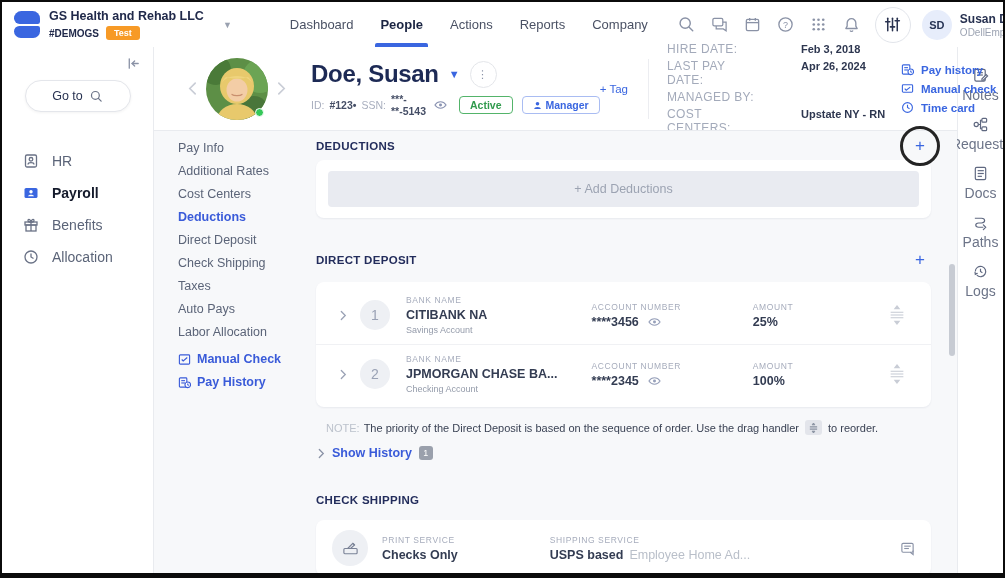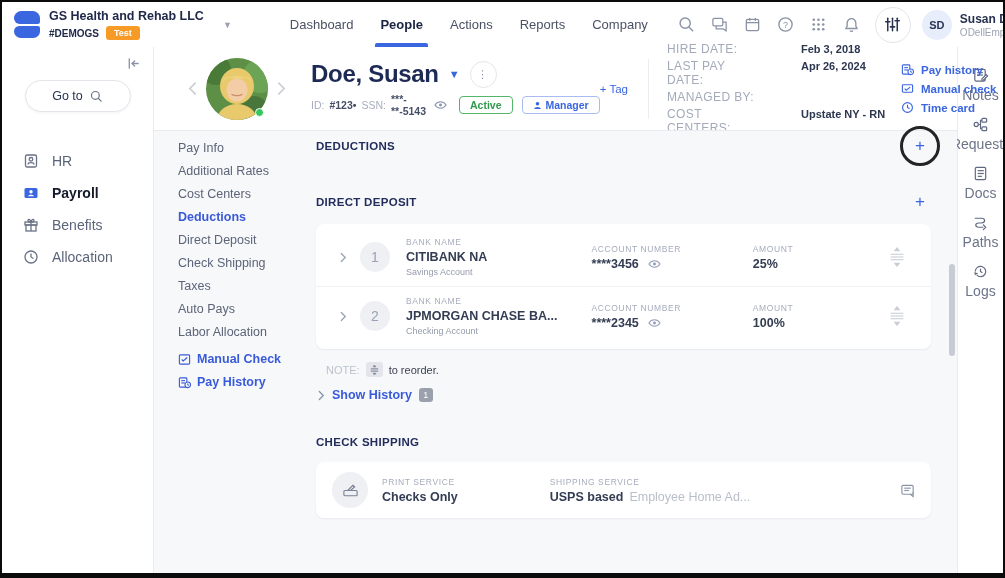--- a/index.html
+++ b/index.html
@@ -410,20 +410,23 @@
 
         <main class="content">
 
           <section>
             <div class="section-head">
               <span class="section-title">DEDUCTIONS</span>
               <span class="plus-btn">+
                 <span class="annotation-ring"></span>
               </span>
             </div>
+            <div class="card deductions-card">
+              <button class="add-deductions-btn">+  Add Deductions</button>
+            </div>
           </section>
 
           <section class="dd-section">
             <div class="section-head">
               <span class="section-title">DIRECT DEPOSIT</span>
               <span class="plus-btn">+</span>
             </div>
             <div class="card dd-card">
               <div class="dd-row first">
                 <span class="row-chev">
@@ -498,20 +501,21 @@
                       <line x1="5" y1="11" x2="19" y2="11"></line>
                       <line x1="5" y1="14" x2="19" y2="14"></line>
                       <path d="M12 21l-2.4-3h4.8z"></path>
                     </svg>
                 </span>
               </div>
             </div>
 
             <div class="note-line">
               <span class="note-label">NOTE:</span>
+              <span>The priority of the Direct Deposit is based on the sequence of order. Use the drag handler</span>
               <span class="note-drag-chip">
                 <svg viewBox="0 0 24 22" width="11" height="10" stroke="#858D9D" stroke-width="1.8" fill="#858D9D">
                     <path d="M12 0l3 4H9z"></path>
                     <line x1="4" y1="8" x2="20" y2="8"></line>
                     <line x1="4" y1="11" x2="20" y2="11"></line>
                     <line x1="4" y1="14" x2="20" y2="14"></line>
                     <path d="M12 22l-3-4h6z"></path>
                   </svg>
               </span>
               <span>to reorder.</span>

